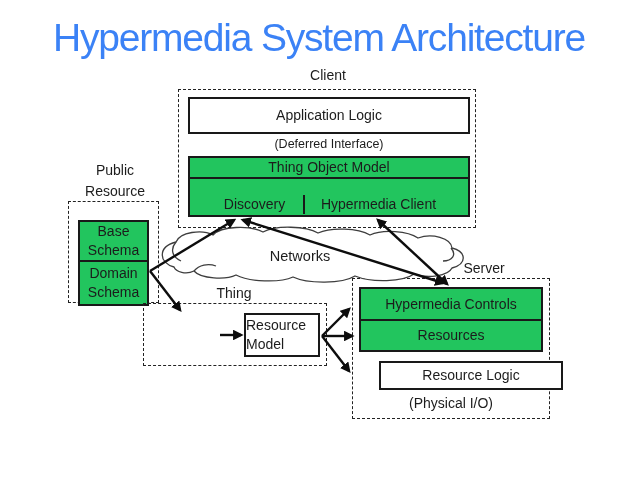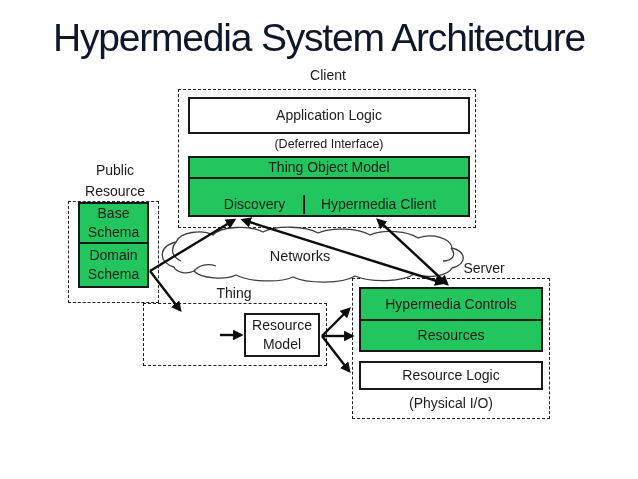--- a/index.html
+++ b/index.html
@@ -4,31 +4,31 @@
 <style>
   html,body { margin:0; padding:0; background:#ffffff; }
   #slide {
     position:relative; width:638px; height:479px; background:#ffffff;
     font-family:"Liberation Sans", sans-serif; color:#1c1c1c; overflow:hidden;
   }
   .abs { position:absolute; box-sizing:border-box; }
 
   .title {
     left:0; top:16px; width:638px; text-align:center;
-    font-size:39px; letter-spacing:-1.2px; color:#0f172a; white-space:nowrap;
+    font-size:39px; letter-spacing:-1.2px; color:#3b82f6; white-space:nowrap;
   }
 
   .grouplabel { font-size:14px; text-align:center; line-height:20px; color:#1c1c1c; }
 
   .dashedbox { border:1.5px dashed #222222; background:transparent; }
 
   .solidbox {
     border:2px solid #191919; background:#ffffff;
     display:flex; align-items:center; justify-content:center;
-    font-size:14px; text-align:center; line-height:19px;
+    font-size:14px; line-height:19px;
   }
 
   .stack { border:2px solid #191919; background:#22c55e; display:flex; flex-direction:column; }
   .stack .row {
     display:flex; align-items:center; justify-content:center;
     font-size:14px; text-align:center; line-height:19px;
   }
   .stack .row + .row { border-top:2px solid #191919; }
   .cellrow { display:flex; flex:1; }
   .cell { display:flex; align-items:center; justify-content:center; font-size:14px; }
@@ -55,36 +55,36 @@
   <div class="abs stack" style="left:188px; top:156px; width:282px; height:61px;">
     <div class="row" style="height:27px;">Thing Object Model</div>
     <div class="row cellrow" style="flex:1; padding:16px;">
       <div class="cell" style="width:97px; border-right:2px solid #191919;">Discovery</div>
       <div class="cell" style="flex:1;">Hypermedia Client</div>
     </div>
   </div>
 
   <div class="abs grouplabel" style="left:65px; top:160px; width:100px; line-height:21px;">Public Resource</div>
   <div class="abs dashedbox" style="left:68px; top:201px; width:91px; height:102px;"></div>
-  <div class="abs stack" style="left:78px; top:202px; width:71px; height:86px;">
+  <div class="abs stack" style="left:78px; top:220px; width:71px; height:86px;">
     <div class="row" style="height:38px;">Base Schema</div>
     <div class="row" style="flex:1;">Domain Schema</div>
   </div>
 
   <div class="abs grouplabel" style="left:199px; top:283px; width:70px;">Thing</div>
   <div class="abs dashedbox" style="left:143px; top:303px; width:184px; height:63px;"></div>
   <div class="abs solidbox" style="left:244px; top:313px; width:76px; height:44px;">Resource Model</div>
 
   <div class="abs grouplabel" style="left:449px; top:258px; width:70px;">Server</div>
   <div class="abs dashedbox" style="left:352px; top:278px; width:198px; height:141px;"></div>
   <div class="abs stack" style="left:359px; top:287px; width:184px; height:65px;">
     <div class="row" style="height:30px;">Hypermedia Controls</div>
     <div class="row" style="flex:1;">Resources</div>
   </div>
-  <div class="abs solidbox" style="left:359px; top:361px; width:184px; height:29px;">Resource Logic</div>
+  <div class="abs solidbox" style="left:379px; top:361px; width:184px; height:29px;">Resource Logic</div>
   <div class="abs grouplabel" style="left:359px; top:393px; width:184px;">(Physical I/O)</div>
 
   <svg class="overlay" width="638" height="479" viewBox="0 0 638 479">
     <defs>
       <marker id="ah" viewBox="0 0 10 10" refX="7.5" refY="5" markerWidth="4.4" markerHeight="4.4" orient="auto-start-reverse" markerUnits="strokeWidth">
         <path d="M0,0 L10,5 L0,10 Z" fill="#0d0d0d"></path>
       </marker>
     </defs>
 
     <path class="cloudshape" d="

